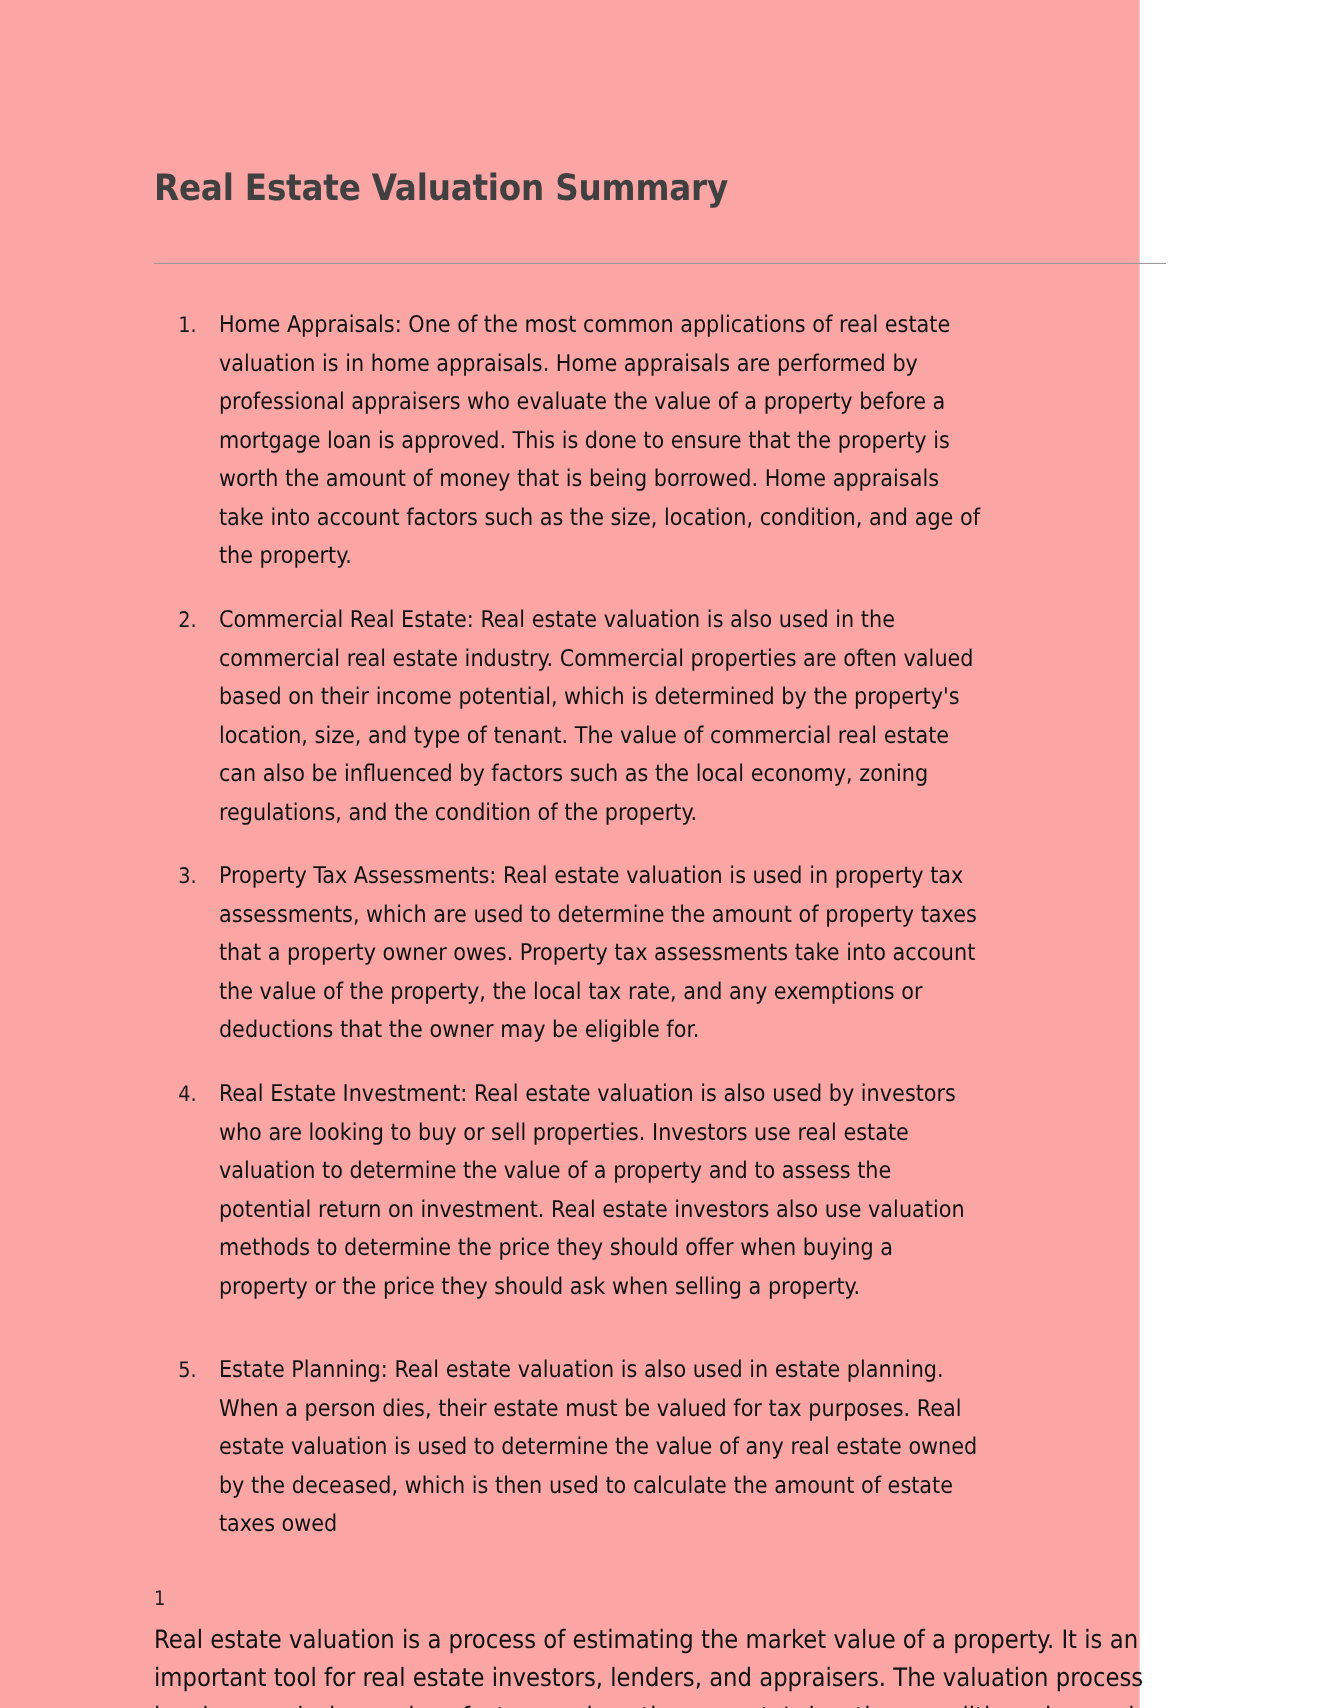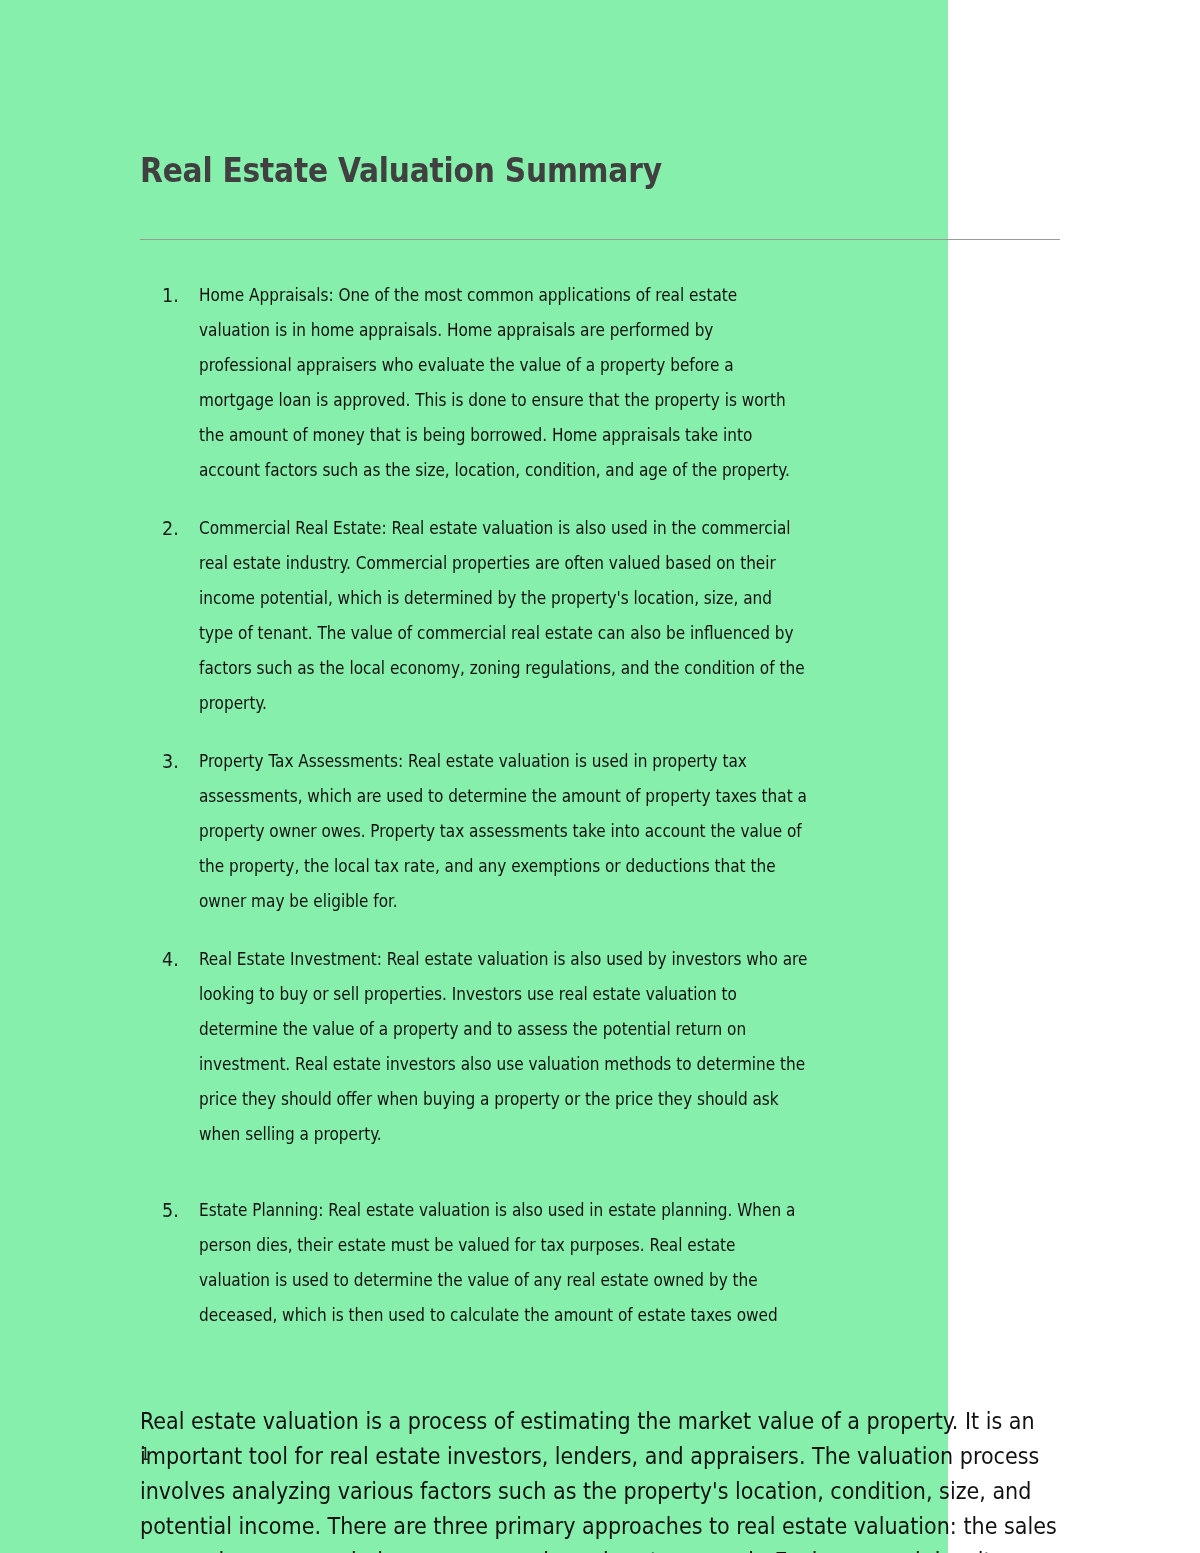--- a/index.html
+++ b/index.html
@@ -11,23 +11,23 @@
     width: 1200px;
     height: 1553px;
     position: relative;
     font-family: "Liberation Sans Narrow", "DejaVu Sans Condensed", "Liberation Sans", sans-serif;
     -webkit-font-smoothing: antialiased;
   }
   .page {
     position: absolute;
     left: 0;
     top: 0;
-    width: 948px;
+    width: 1036px;
     height: 1553px;
-    background: #86efac;
+    background: #fca5a5;
     box-sizing: border-box;
     padding: 0 140px;
   }
   .doc-title {
     margin: 0;
     padding-top: 150px;
     font-size: 33px;
     font-weight: bold;
     color: #404040;
     letter-spacing: -0.2px;
@@ -50,21 +50,21 @@
     padding: 0;
     list-style: none;
     counter-reset: itemcounter;
     padding-top: 38px;
   }
   ol.numbered-list > li {
     counter-increment: itemcounter;
     position: relative;
     padding-left: 59px;
     margin-bottom: 23px;
-    font-size: 17px;
+    font-size: 21px;
     line-height: 35px;
     color: #111111;
     text-align: left;
   }
   ol.numbered-list > li:last-child {
     margin-bottom: 0;
     margin-top: 41px;
   }
   ol.numbered-list > li::before {
     content: counter(itemcounter) ".";

